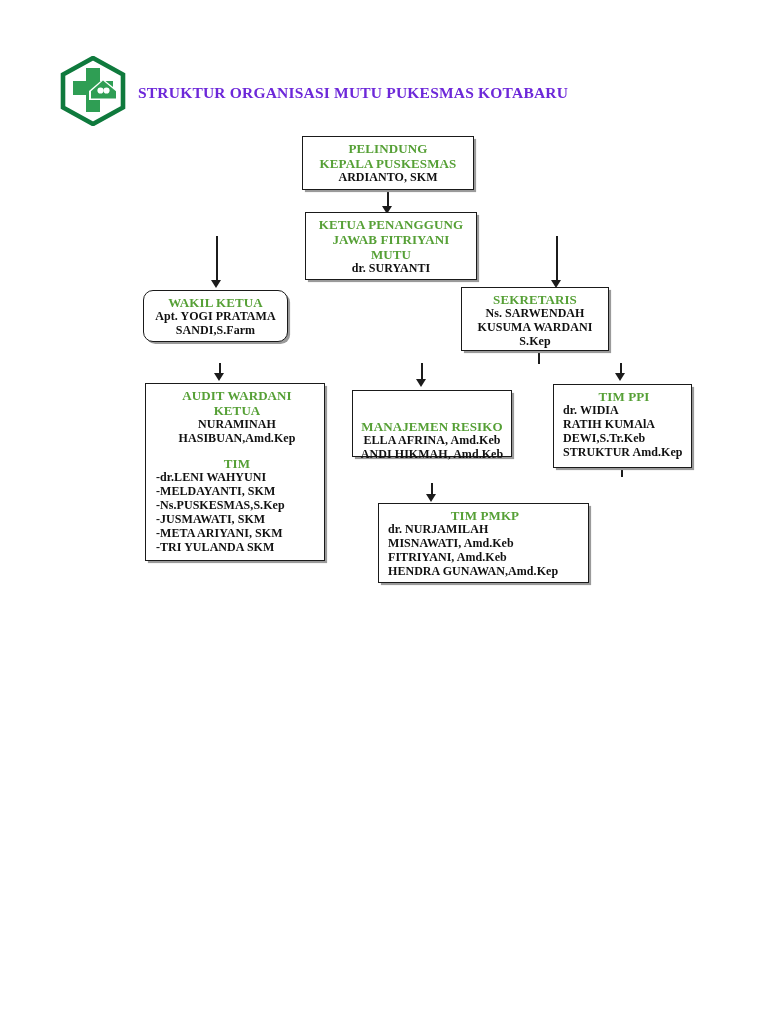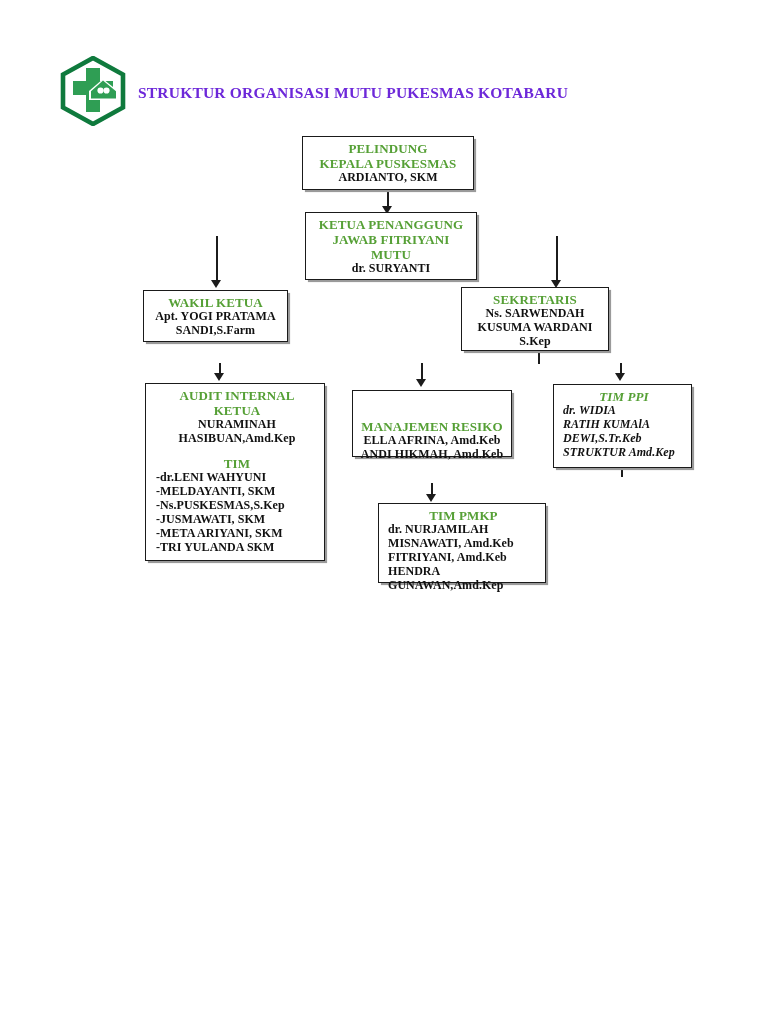--- a/index.html
+++ b/index.html
@@ -128,63 +128,63 @@
     <span class="nm">ARDIANTO, SKM</span>
   </div>
 
   <div class="node" id="node-ketua" style="left:305px; top:212px; width:172px; height:68px;">
     <span class="ttl">KETUA PENANGGUNG</span>
     <span class="ttl">JAWAB FITRIYANI</span>
     <span class="ttl">MUTU</span>
     <span class="nm">dr. SURYANTI</span>
   </div>
 
-  <div class="node" id="node-wakil-ketua" style="left:143px; top:290px; width:145px; height:52px;">
+  <div class="node" id="node-wakil-ketua" style="left:143px; top:290px; width:145px; height:52px;border-radius:10px;">
     <span class="ttl">WAKIL KETUA</span>
     <span class="nm">Apt. YOGI PRATAMA</span>
     <span class="nm">SANDI,S.Farm</span>
   </div>
 
   <div class="node" id="node-sekretaris" style="left:461px; top:287px; width:148px; height:64px;">
     <span class="ttl">SEKRETARIS</span>
     <span class="nm">Ns. SARWENDAH</span>
     <span class="nm">KUSUMA WARDANI</span>
     <span class="nm">S.Kep</span>
   </div>
 
   <div class="node left-align" id="node-audit-internal" style="left:145px; top:383px; width:180px; height:178px; padding-left:10px;">
-    <span class="ttl">AUDIT INTERNAL</span>
+    <span class="ttl">AUDIT WARDANI</span>
     <span class="ttl">KETUA</span>
     <span class="nm" style="text-align:center;">NURAMINAH</span>
     <span class="nm" style="text-align:center;">HASIBUAN,Amd.Kep</span>
     <span class="gap"></span>
     <span class="ttl">TIM</span>
     <span class="nm">-dr.LENI WAHYUNI</span>
     <span class="nm">-MELDAYANTI, SKM</span>
     <span class="nm">-Ns.PUSKESMAS,S.Kep</span>
     <span class="nm">-JUSMAWATI, SKM</span>
     <span class="nm">-META ARIYANI, SKM</span>
     <span class="nm">-TRI YULANDA SKM</span>
   </div>
 
   <div class="node" id="node-manajemen-resiko" style="left:352px; top:390px; width:160px; height:67px; padding-top:28px;">
     <span class="ttl">MANAJEMEN RESIKO</span>
     <span class="nm">ELLA AFRINA, Amd.Keb</span>
     <span class="nm">ANDI HIKMAH, Amd.Keb</span>
   </div>
 
-  <div class="node left-align" id="node-tim-ppi" style="left:553px; top:384px; width:139px; height:84px; padding-left:9px;font-style:italic;">
+  <div class="node left-align" id="node-tim-ppi" style="left:553px; top:384px; width:139px; height:84px; padding-left:9px;">
     <span class="ttl">TIM PPI</span>
     <span class="nm">dr. WIDIA</span>
     <span class="nm">RATIH KUMAlA</span>
     <span class="nm">DEWI,S.Tr.Keb</span>
     <span class="nm">STRUKTUR Amd.Kep</span>
   </div>
 
-  <div class="node left-align" id="node-tim-pmkp" style="left:378px; top:503px; width:168px; height:80px; padding-left:9px;">
+  <div class="node left-align" id="node-tim-pmkp" style="left:378px; top:503px; width:211px; height:80px; padding-left:9px;">
     <span class="ttl">TIM PMKP</span>
     <span class="nm">dr. NURJAMILAH</span>
     <span class="nm">MISNAWATI, Amd.Keb</span>
     <span class="nm">FITRIYANI, Amd.Keb</span>
     <span class="nm">HENDRA GUNAWAN,Amd.Kep</span>
   </div>
 
 </div>
 
 </body></html>

